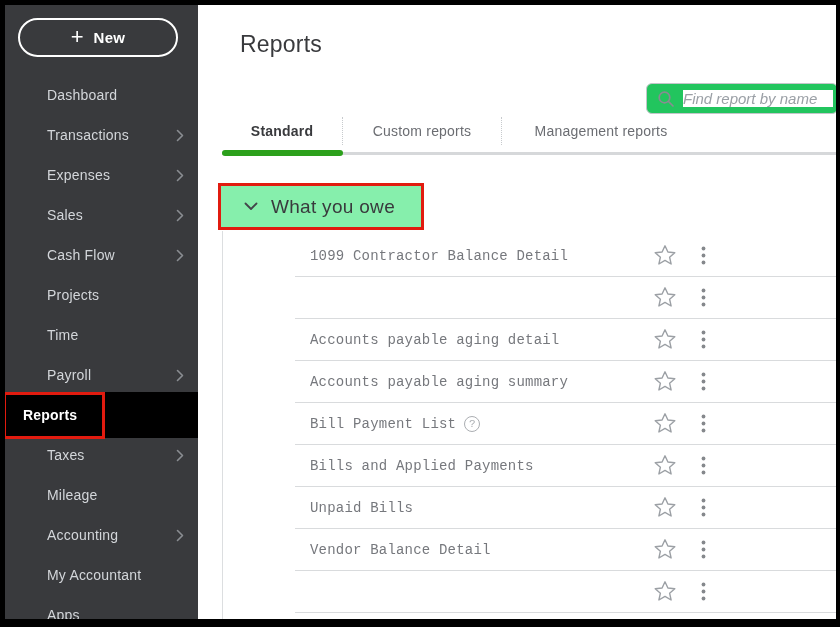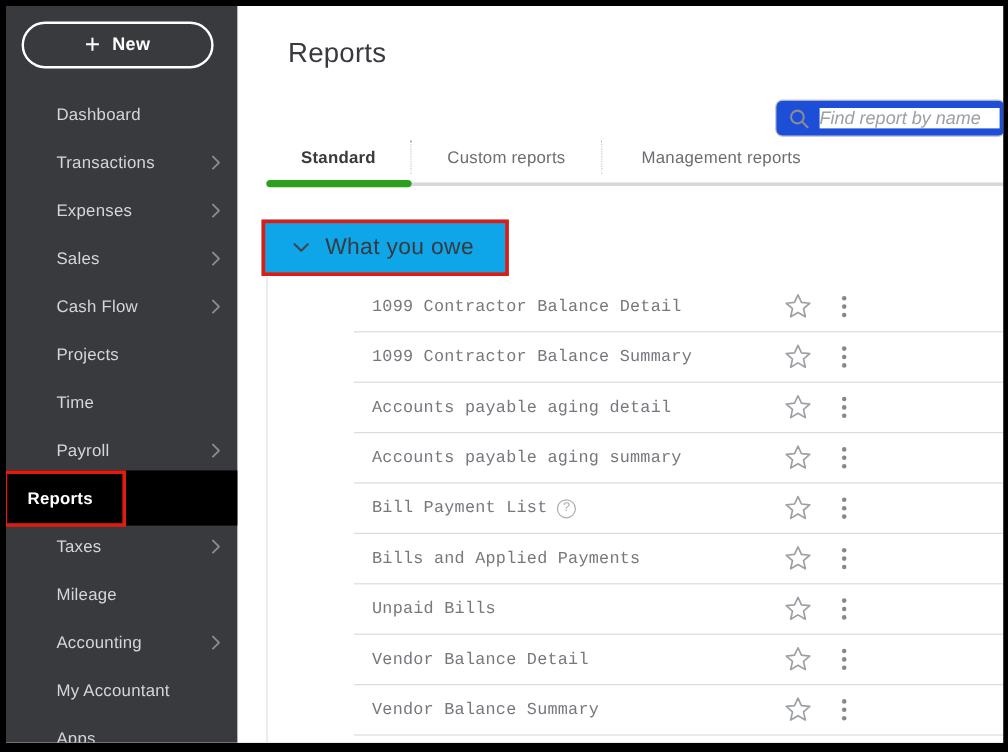--- a/index.html
+++ b/index.html
@@ -96,21 +96,21 @@
     font-weight: 400;
     color: #393a3d;
     letter-spacing: 0.2px;
   }
   .search-box {
     position: absolute;
     top: 78px; right: -2px;
     width: 192px; height: 31px;
     border: 1px solid #c3c6ca;
     border-radius: 6px;
-    background: #1d4ed8;
+    background: #22c55e;
     display: flex;
     align-items: center;
     padding: 0 4px 0 10px;
   }
   .search-box input {
     border: none;
     outline: none;
     flex: 1;
     min-width: 0;
     margin-left: 8px;
@@ -172,21 +172,21 @@
   .section-header {
     position: absolute;
     left: 20px; top: 178px;
     width: 206px; height: 47px;
     border: 3px solid #e11b0f;
     display: flex;
     align-items: center;
     padding-left: 23px;
     gap: 13px;
     cursor: pointer;
-    background: #0ea5e9;
+    background: #86efac;
   }
   .section-title {
     font-size: 19px;
     color: #393a3d;
     letter-spacing: 0.3px;
     white-space: nowrap;
   }
 
   .report-list {
     position: absolute;
@@ -410,21 +410,20 @@
     </span>
     <span class="kebab-btn">
       <svg class="icon-svg" width="5" height="19" viewBox="0 0 5 19">
         <circle cx="2.5" cy="2.5" r="1.9" fill="#85888c"></circle>
         <circle cx="2.5" cy="9.5" r="1.9" fill="#85888c"></circle>
         <circle cx="2.5" cy="16.5" r="1.9" fill="#85888c"></circle>
       </svg>
     </span>
   </div>
         <div class="report-row">
-    <span class="report-name">1099 Contractor Balance Summary</span>
 
     <span class="star-btn">
       <svg class="icon-svg" width="24" height="23" viewBox="0 0 24 23">
         <path d="M12 1.8 L14.9 8 L21.8 8.7 L16.6 13.2 L18.1 20 L12 16.4 L5.9 20 L7.4 13.2 L2.2 8.7 L9.1 8 Z" fill="none" stroke="#9ca0a5" stroke-width="1.4" stroke-linejoin="round"></path>
       </svg>
     </span>
     <span class="kebab-btn">
       <svg class="icon-svg" width="5" height="19" viewBox="0 0 5 19">
         <circle cx="2.5" cy="2.5" r="1.9" fill="#85888c"></circle>
         <circle cx="2.5" cy="9.5" r="1.9" fill="#85888c"></circle>
@@ -522,21 +521,20 @@
     </span>
     <span class="kebab-btn">
       <svg class="icon-svg" width="5" height="19" viewBox="0 0 5 19">
         <circle cx="2.5" cy="2.5" r="1.9" fill="#85888c"></circle>
         <circle cx="2.5" cy="9.5" r="1.9" fill="#85888c"></circle>
         <circle cx="2.5" cy="16.5" r="1.9" fill="#85888c"></circle>
       </svg>
     </span>
   </div>
         <div class="report-row">
-    <span class="report-name">Vendor Balance Summary</span>
 
     <span class="star-btn">
       <svg class="icon-svg" width="24" height="23" viewBox="0 0 24 23">
         <path d="M12 1.8 L14.9 8 L21.8 8.7 L16.6 13.2 L18.1 20 L12 16.4 L5.9 20 L7.4 13.2 L2.2 8.7 L9.1 8 Z" fill="none" stroke="#9ca0a5" stroke-width="1.4" stroke-linejoin="round"></path>
       </svg>
     </span>
     <span class="kebab-btn">
       <svg class="icon-svg" width="5" height="19" viewBox="0 0 5 19">
         <circle cx="2.5" cy="2.5" r="1.9" fill="#85888c"></circle>
         <circle cx="2.5" cy="9.5" r="1.9" fill="#85888c"></circle>

